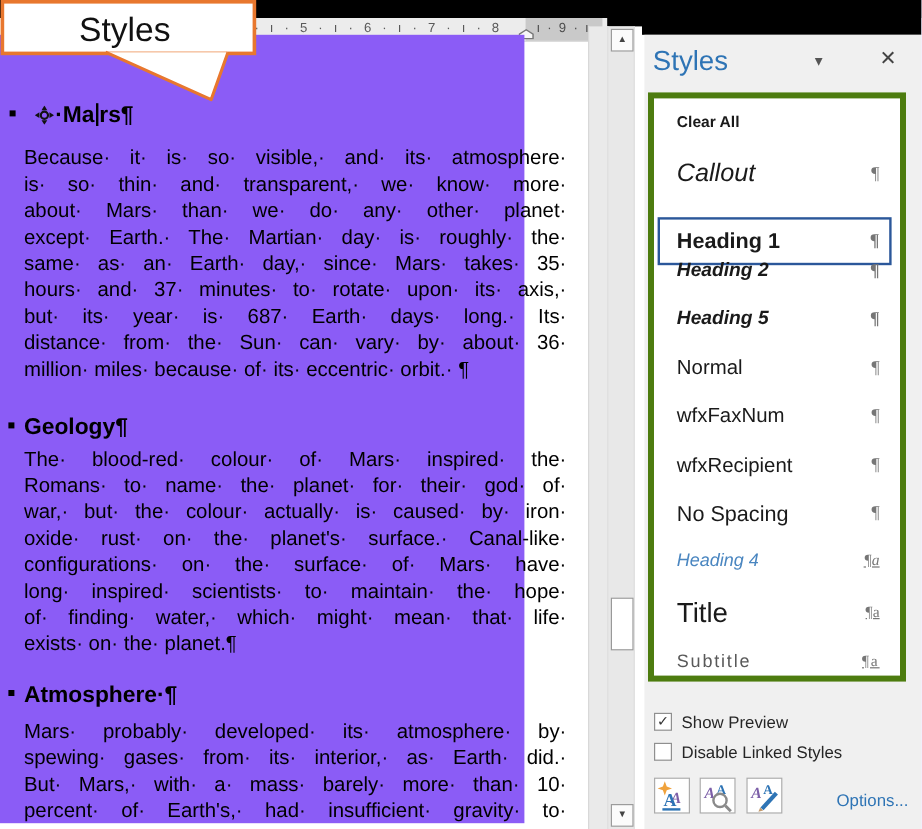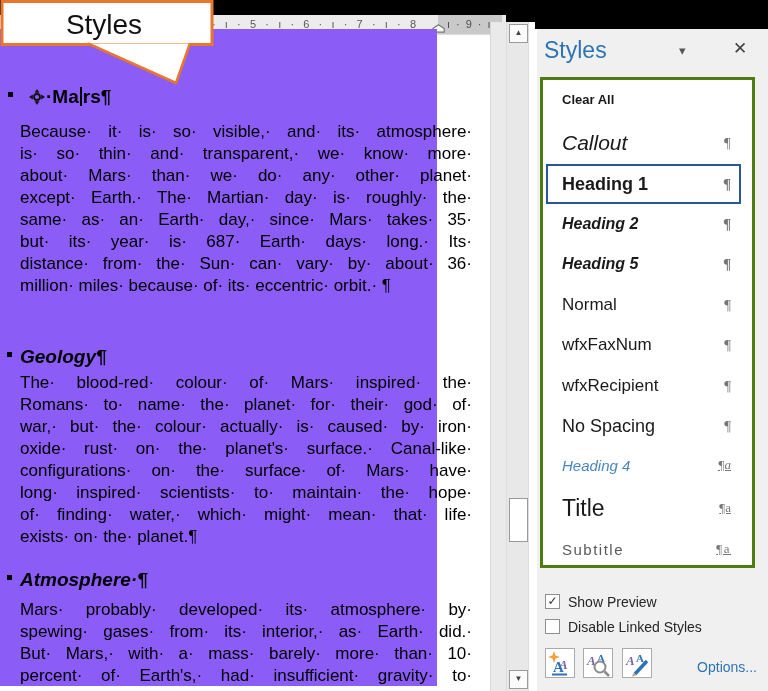--- a/index.html
+++ b/index.html
@@ -16,46 +16,46 @@
   .ruler-scale{position:absolute;top:3px;font-size:11px;color:#595959;letter-spacing:9.2px;
                white-space:pre;line-height:13px;}
   .ruler-scale.dark{letter-spacing:6px;color:#4d4d4d;}
   .indent-marker{position:absolute;left:282px;top:9px;width:13px;height:9px;}
   
   .page{position:absolute;left:0;top:29px;width:437px;height:657px;background:#8b5cf6;}
   .page-edge{position:absolute;left:490px;top:22px;width:16px;height:669px;background:#eaeaea;
              border-left:1px solid #d8d8d8;}
   .doc{position:absolute;left:20px;top:0;width:452px;color:#000;}
   .dh{position:absolute;left:0;width:452px;height:26px;font-size:19px;font-weight:bold;line-height:26px;}
-  .dh.it{font-style:italic;}
+  .dh.it{}
   .hsq{position:absolute;left:-13px;top:8px;width:5px;height:5px;background:#000;}
   .anchor-svg{vertical-align:-2px;margin-right:1px;}
   .caret{display:inline-block;width:2px;height:19px;background:#000;vertical-align:-3px;margin:0 1px;}
   .para{position:absolute;left:0;width:452px;}
   .dl{height:22px;line-height:22px;font-size:17px;text-align:justify;text-align-last:justify;
       overflow:hidden;white-space:nowrap;}
   .dl.last{text-align-last:left;}
   
   .vscroll{position:absolute;left:506px;top:22px;width:23px;height:669px;background:#e8e8e8;
            border-left:1px solid #dedede;border-right:1px solid #dedede;box-sizing:border-box;}
   .sbtn{position:absolute;left:2px;width:17px;height:17px;background:#fbfbfb;border:1px solid #9b9b9b;
         color:#444;font-size:8px;line-height:16px;text-align:center;}
   .sbtn.up{top:2px;} .sbtn.down{bottom:2px;}
   .sthumb{position:absolute;left:2px;top:476px;width:17px;height:42px;background:#fff;border:1px solid #999;}
   
   .pane{position:absolute;left:537px;top:29px;width:231px;height:662px;background:#f0f0f0;}
   .pane-title{position:absolute;left:7px;top:8px;font-size:23px;color:#2E74B5;}
   .pane-dd{position:absolute;left:142px;top:14px;font-size:13px;color:#555;cursor:default;}
   .pane-x{position:absolute;left:196px;top:9px;font-size:17px;color:#444;cursor:default;}
   .slist{position:absolute;left:3px;top:48px;width:215px;height:491px;background:#fff;
-         border:3px solid #4d7c0f;box-sizing:border-box;}
+         border:5px solid #4d7c0f;box-sizing:border-box;}
   .srow{position:absolute;left:3px;width:195px;height:40px;display:flex;align-items:center;
         justify-content:space-between;padding:0 8px 0 14px;box-sizing:border-box;
         border:2px solid transparent;color:#1a1a1a;}
-  .srow.sel{border-color:#2B579A;}
+  .srow.sel{border-color:#2B579A;margin-top:15px;}
   .mk{color:#767676;font-size:15px;font-family:"Liberation Serif",serif;}
   .mk.linked{text-decoration:underline;font-size:13px;}
   .s-clear{font-size:13px;font-weight:bold;height:30px;}
   .s-callout{font-size:21px;}
   .s-h1{font-size:18px;font-weight:bold;}
   .s-h23{font-size:16px;font-weight:bold;font-style:italic;}
   .s-norm{font-size:17px;}
   .s-nospace{font-size:18px;}
   .s-h4{font-size:15px;font-style:italic;color:#4A86C0;}
   .s-title{font-size:23px;}
@@ -100,20 +100,21 @@
           <path d="M0 8 L3.8 5.6 L3.8 10.4 Z" fill="#111"></path>
           <path d="M16 8 L12.2 5.6 L12.2 10.4 Z" fill="#111"></path>
         </svg><span>·</span><span>Ma</span><span class="caret"></span><span>rs¶</span>
       </div>
       <div class="para" style="top:92px;">
         <div class="dl">Because· it· is· so· visible,· and· its· atmosphere·</div>
         <div class="dl">is· so· thin· and· transparent,· we· know· more·</div>
         <div class="dl">about· Mars· than· we· do· any· other· planet·</div>
         <div class="dl">except· Earth.· The· Martian· day· is· roughly· the·</div>
         <div class="dl">same· as· an· Earth· day,· since· Mars· takes· 35·</div>
+        <div class="dl">hours· and· 37· minutes· to· rotate· upon· its· axis,·</div>
         <div class="dl">but· its· year· is· 687· Earth· days· long.· Its·</div>
         <div class="dl">distance· from· the· Sun· can· vary· by· about· 36·</div>
         <div class="dl last">million· miles· because· of· its· eccentric· orbit.· ¶</div>
       </div>
 
       <div class="dh it" style="top:315px;">
         <span class="hsq"></span>
         <span>Geology¶</span>
       </div>
       <div class="para" style="top:343px;">

